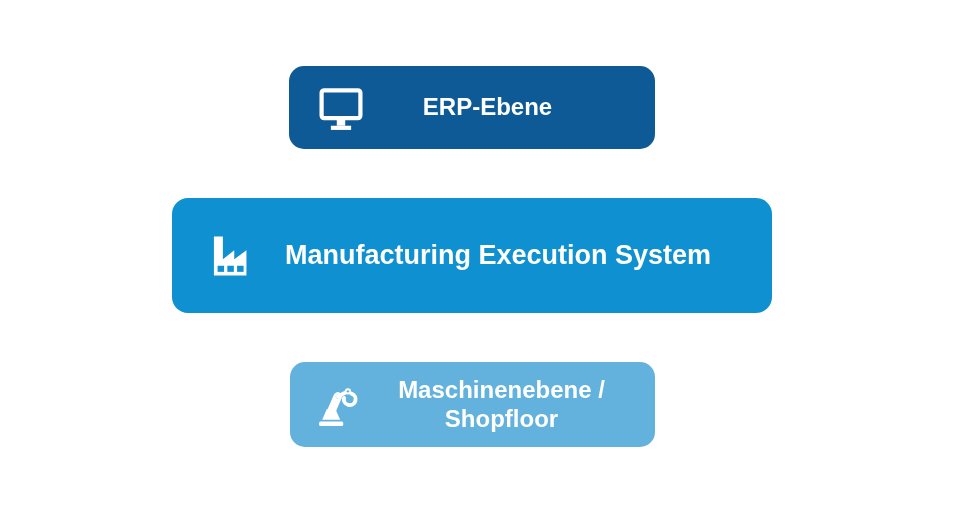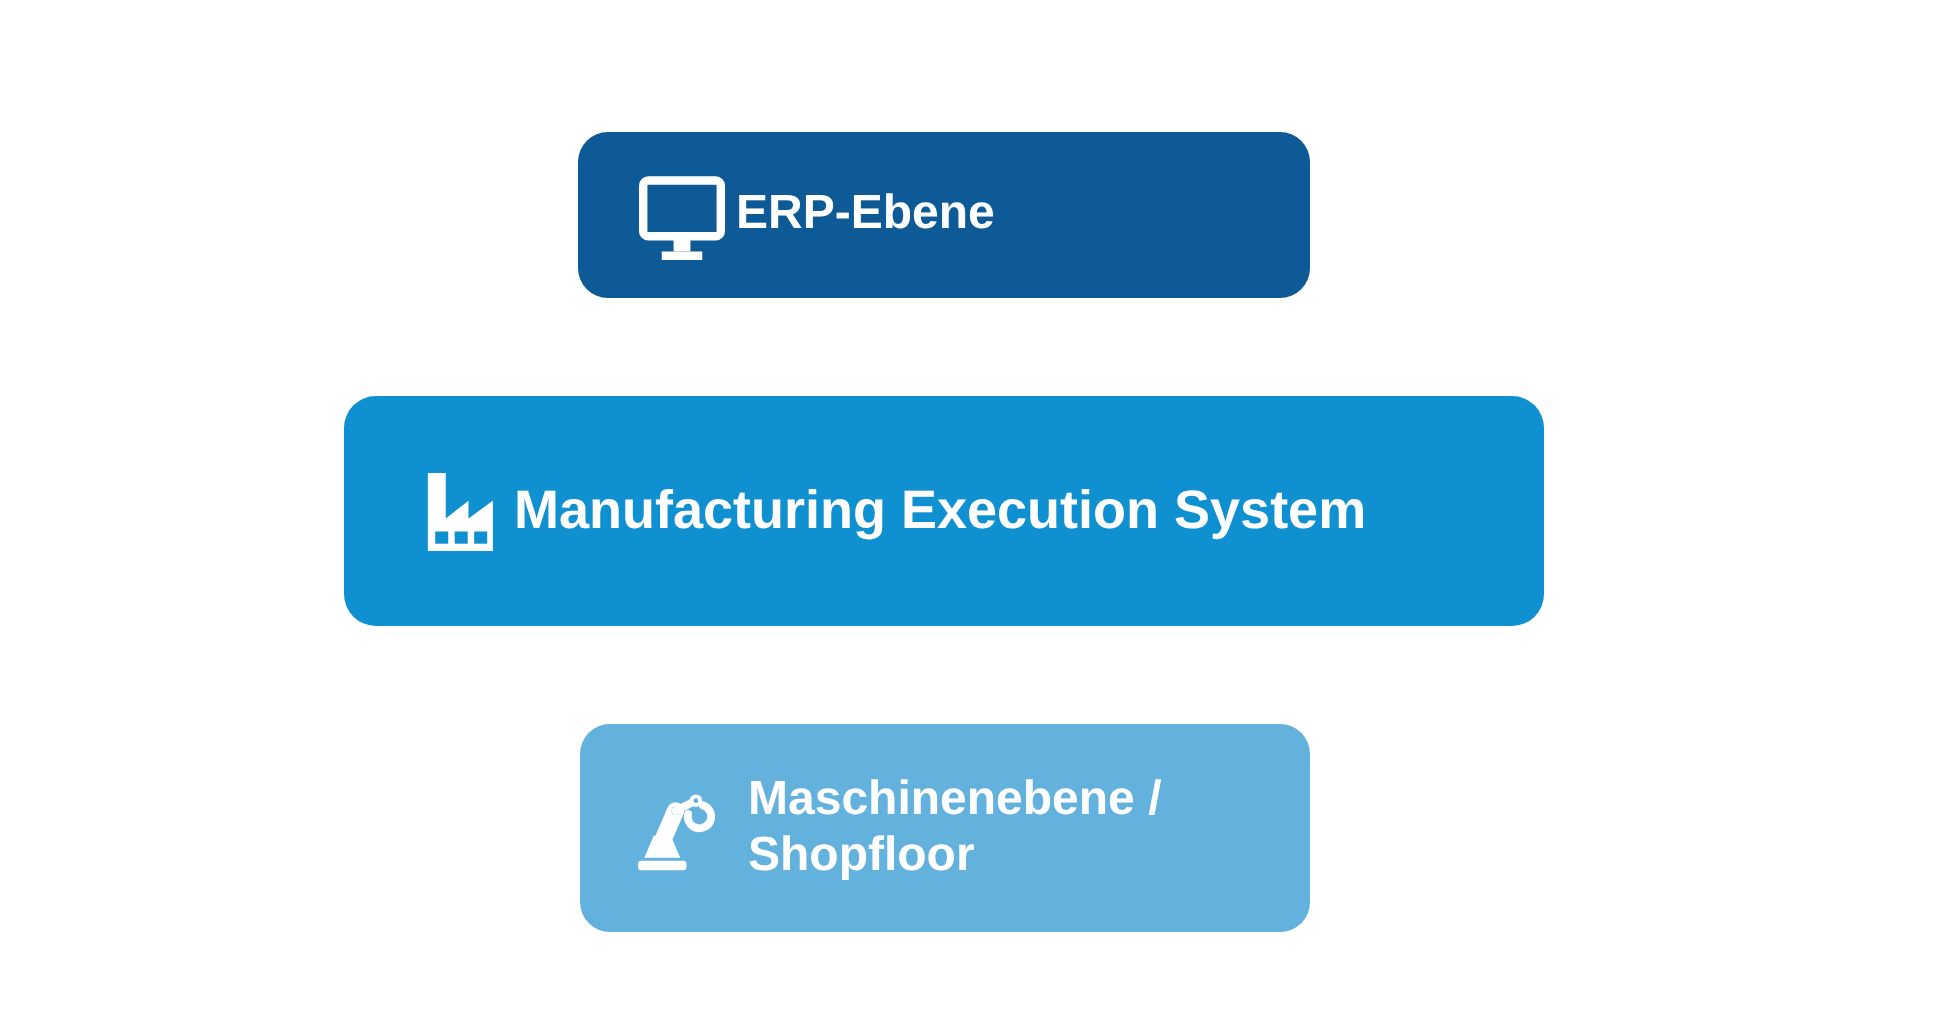--- a/index.html
+++ b/index.html
@@ -23,20 +23,21 @@
     color: #ffffff;
   }
   .level .icon {
     flex: 0 0 auto;
     display: flex;
     align-items: center;
     justify-content: center;
   }
   .level .label {
     flex: 1 1 auto;
+    text-align: center;
     font-weight: bold;
     color: #ffffff;
     line-height: 1.17;
   }
   
   .level-erp {
     left: 289px;
     top: 66px;
     width: 366px;
     height: 83px;
@@ -52,21 +53,21 @@
     height: 115px;
     border-radius: 16px;
   }
   .level-mes .icon { margin-left: 33px; }
   .level-mes .label { font-size: 27px; padding-right: 33px; }
   
   .level-shopfloor {
     left: 290px;
     top: 362px;
     width: 365px;
-    height: 104px;
+    height: 85px;
     border-radius: 15px;
   }
   .level-shopfloor .icon { margin-left: 22px; }
   .level-shopfloor .label { font-size: 24px; padding-right: 14px; max-width: 255px; margin: 0 auto; }
   svg { display: block; }
 </style>
 </head>
 <body>
 
 <div class="canvas">

